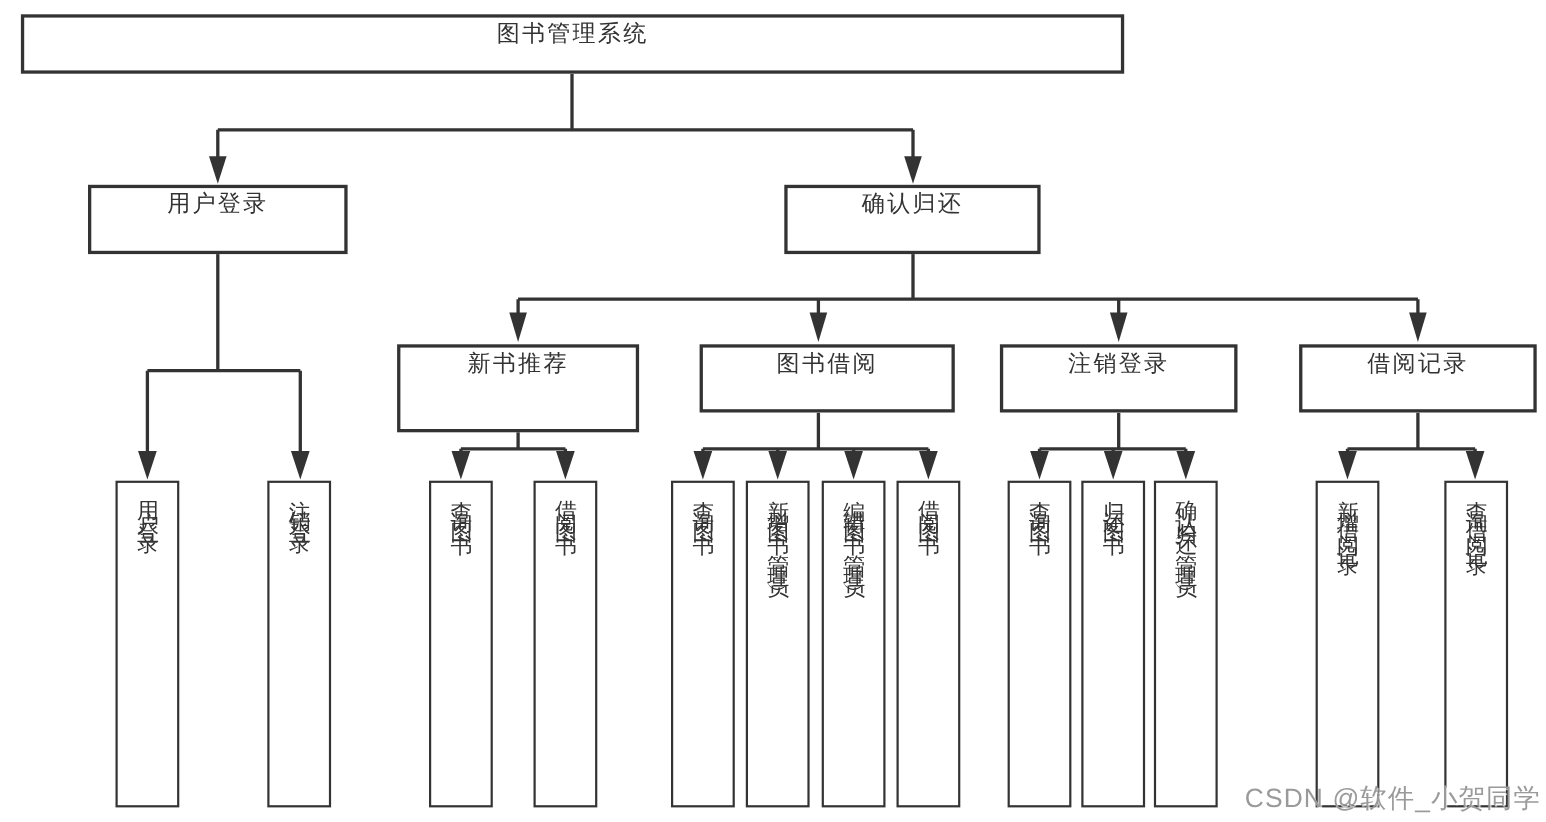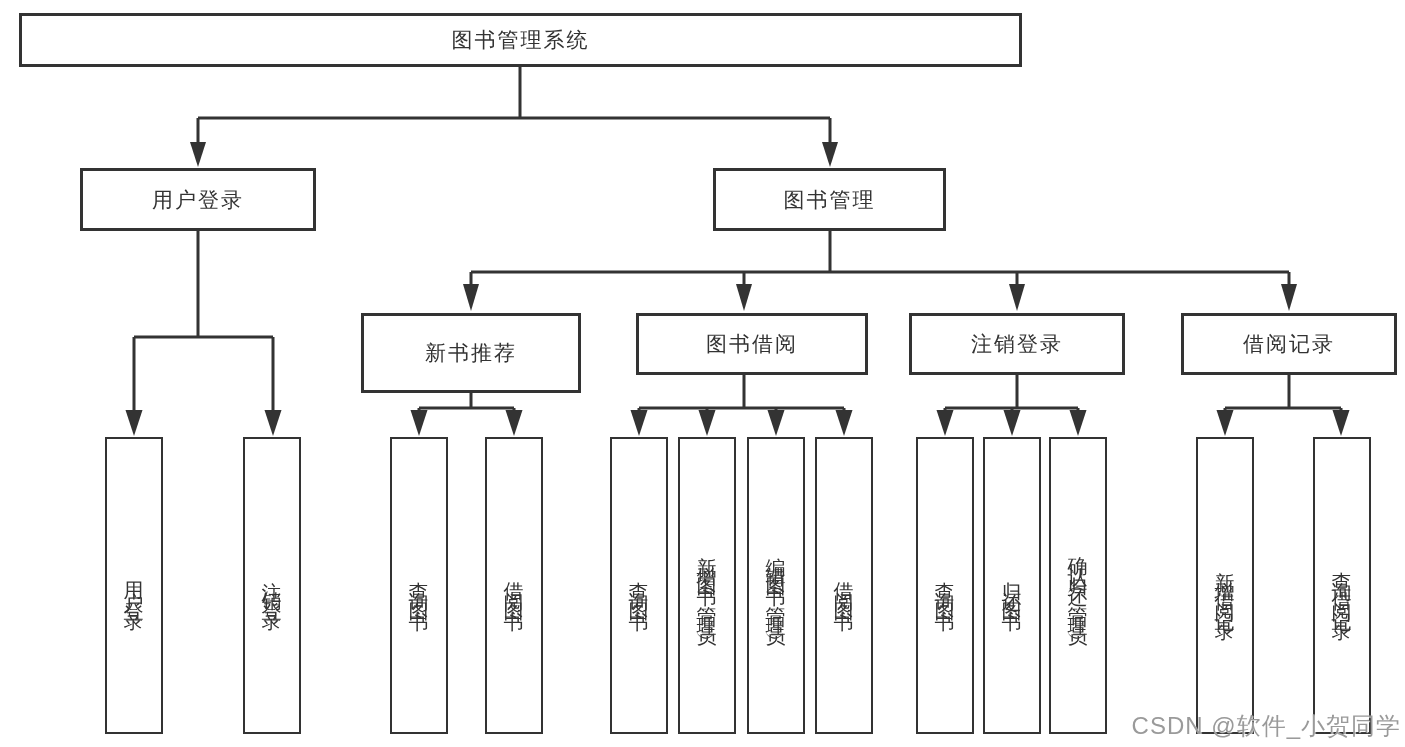--- a/index.html
+++ b/index.html
@@ -14,21 +14,21 @@
     width:1405px;height:747px;position:relative;overflow:hidden;
     background:var(--bg);
     font-family:"Liberation Sans","DejaVu Sans",sans-serif;
   }
   .stage{position:absolute;inset:0;}
   svg.connectors{position:absolute;left:0;top:0;}
   .node{
     position:absolute;box-sizing:border-box;
     background:var(--fill);
     border:3px solid var(--line);
-    display:flex;align-items:center;justify-content:center;
+    display:flex;align-items:flex-start;justify-content:center;
     color:var(--text);
   }
   .node.h span{
     font-size:21px;letter-spacing:2px;white-space:nowrap;color:var(--text);
   }
   .node.leaf{
     border-width:2.5px;top:437px;height:297px;width:58px;
   }
   .node.leaf span{
     writing-mode:vertical-rl;
@@ -89,21 +89,21 @@
   </svg>
 
   <div class="node h" style="left:19px;top:13px;width:1003px;height:54px">
     <span>图书管理系统</span>
   </div>
 
   <div class="node h" style="left:80px;top:168px;width:236px;height:63px">
     <span>用户登录</span>
   </div>
   <div class="node h" style="left:713px;top:168px;width:233px;height:63px">
-    <span>图书管理</span>
+    <span>确认归还</span>
   </div>
 
   <div class="node h" style="left:361px;top:313px;width:220px;height:80px">
     <span>新书推荐</span>
   </div>
   <div class="node h" style="left:636px;top:313px;width:232px;height:62px">
     <span>图书借阅</span>
   </div>
   <div class="node h" style="left:909px;top:313px;width:216px;height:62px">
     <span>注销登录</span>

